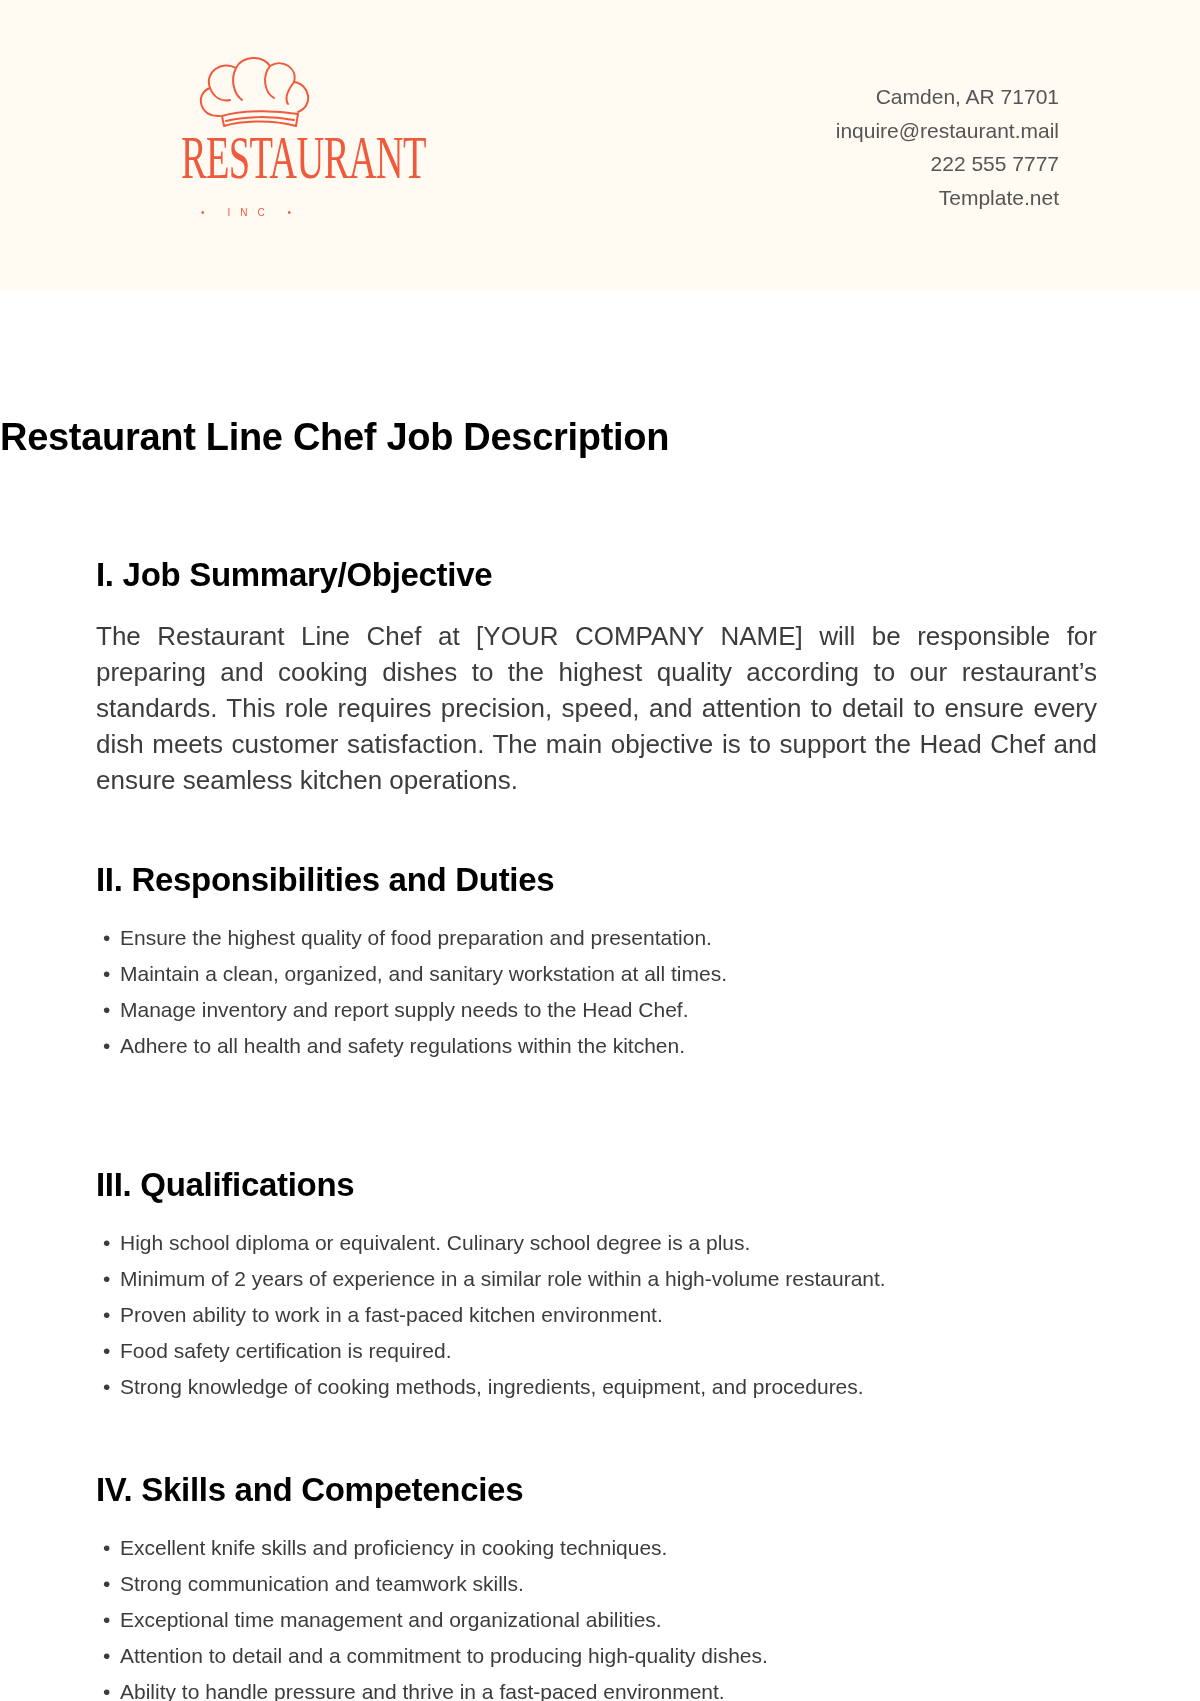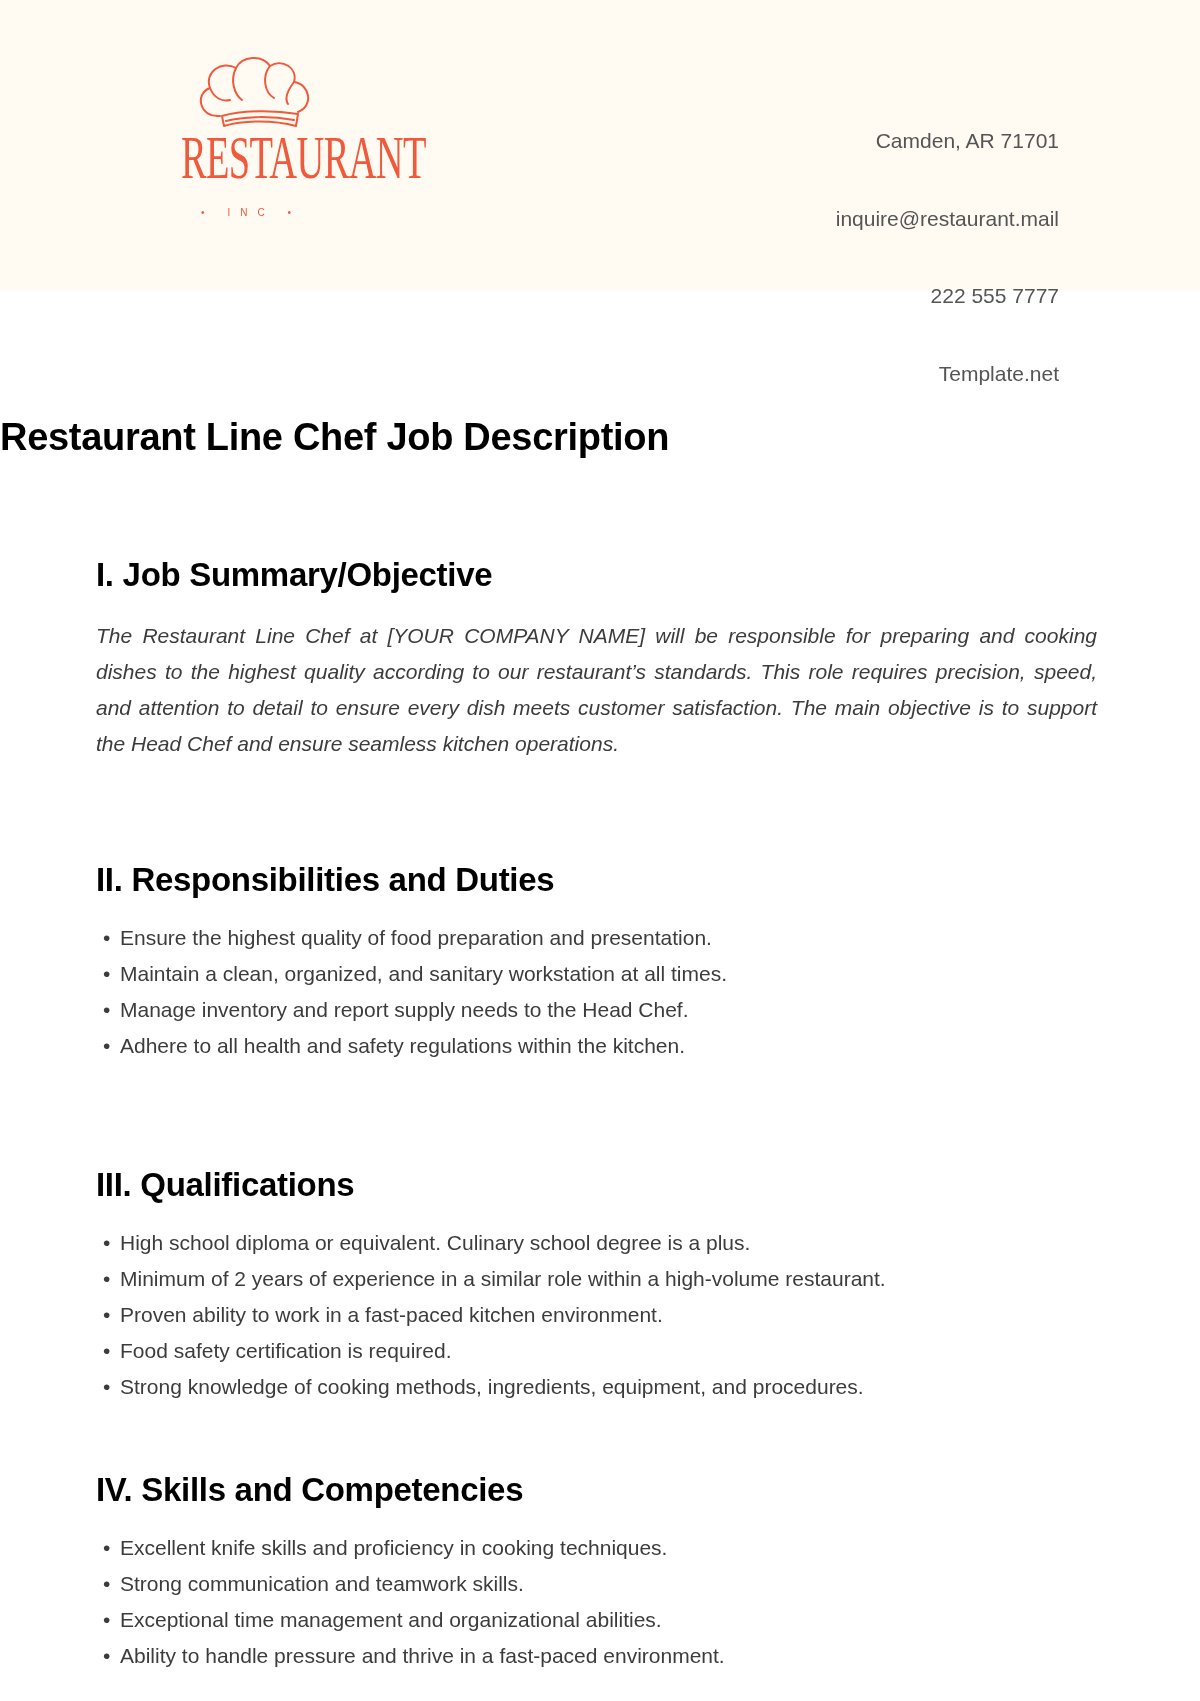--- a/index.html
+++ b/index.html
@@ -24,37 +24,37 @@
     .logo-sub {
       position: absolute; left: 0; top: 153px; width: 226px; text-align: center;
       font-size: 10px; letter-spacing: 10px; color: #ef5a3c;
       font-family: "Liberation Sans", sans-serif;
     }
 
     .contact {
       position: absolute; right: 141px; top: 80px; text-align: right;
       font-size: 21px; line-height: 33.5px; color: #555555;
     }
-    .contact div { white-space: nowrap; margin-top: 44px; }
+    .contact div { white-space: nowrap; }
 
     .title {
       position: absolute; left: 0; top: 416px; width: 1200px; text-align: left;
       font-size: 38px; font-weight: bold; color: #000;
       letter-spacing: -0.3px;
     }
 
     .content { position: absolute; left: 96px; top: 0; width: 1001px; }
     .section { position: absolute; left: 0; width: 1001px; }
     .section h2 {
       font-size: 33px; font-weight: bold; color: #000; line-height: 40px;
       letter-spacing: -0.3px;
     }
     .section p {
-      margin-top: 23px; font-size: 21px; line-height: 36px; color: #3c3c3c;
-      text-align: justify; text-align-last: left; font-style: italic;
+      margin-top: 23px; font-size: 26px; line-height: 36px; color: #3c3c3c;
+      text-align: justify; text-align-last: left;
     }
     .section ul { list-style: none; margin-top: 20px; }
     .section li {
       font-size: 21px; line-height: 36px; color: #3c3c3c; white-space: nowrap;
     }
     .section li .bullet { display: inline-block; width: 24px; padding-left: 7px; }
   </style>
 </head>
 <body>
 
@@ -111,16 +111,17 @@
       <li><span class="bullet">•</span><span>Strong knowledge of cooking methods, ingredients, equipment, and procedures.</span></li>
     </ul>
   </section>
 
   <section class="section" style="top:1470px;">
     <h2>IV. Skills and Competencies</h2>
     <ul>
       <li><span class="bullet">•</span><span>Excellent knife skills and proficiency in cooking techniques.</span></li>
       <li><span class="bullet">•</span><span>Strong communication and teamwork skills.</span></li>
       <li><span class="bullet">•</span><span>Exceptional time management and organizational abilities.</span></li>
+      <li><span class="bullet">•</span><span>Attention to detail and a commitment to producing high-quality dishes.</span></li>
       <li><span class="bullet">•</span><span>Ability to handle pressure and thrive in a fast-paced environment.</span></li>
     </ul>
   </section>
 </div>
 
 </body></html>

